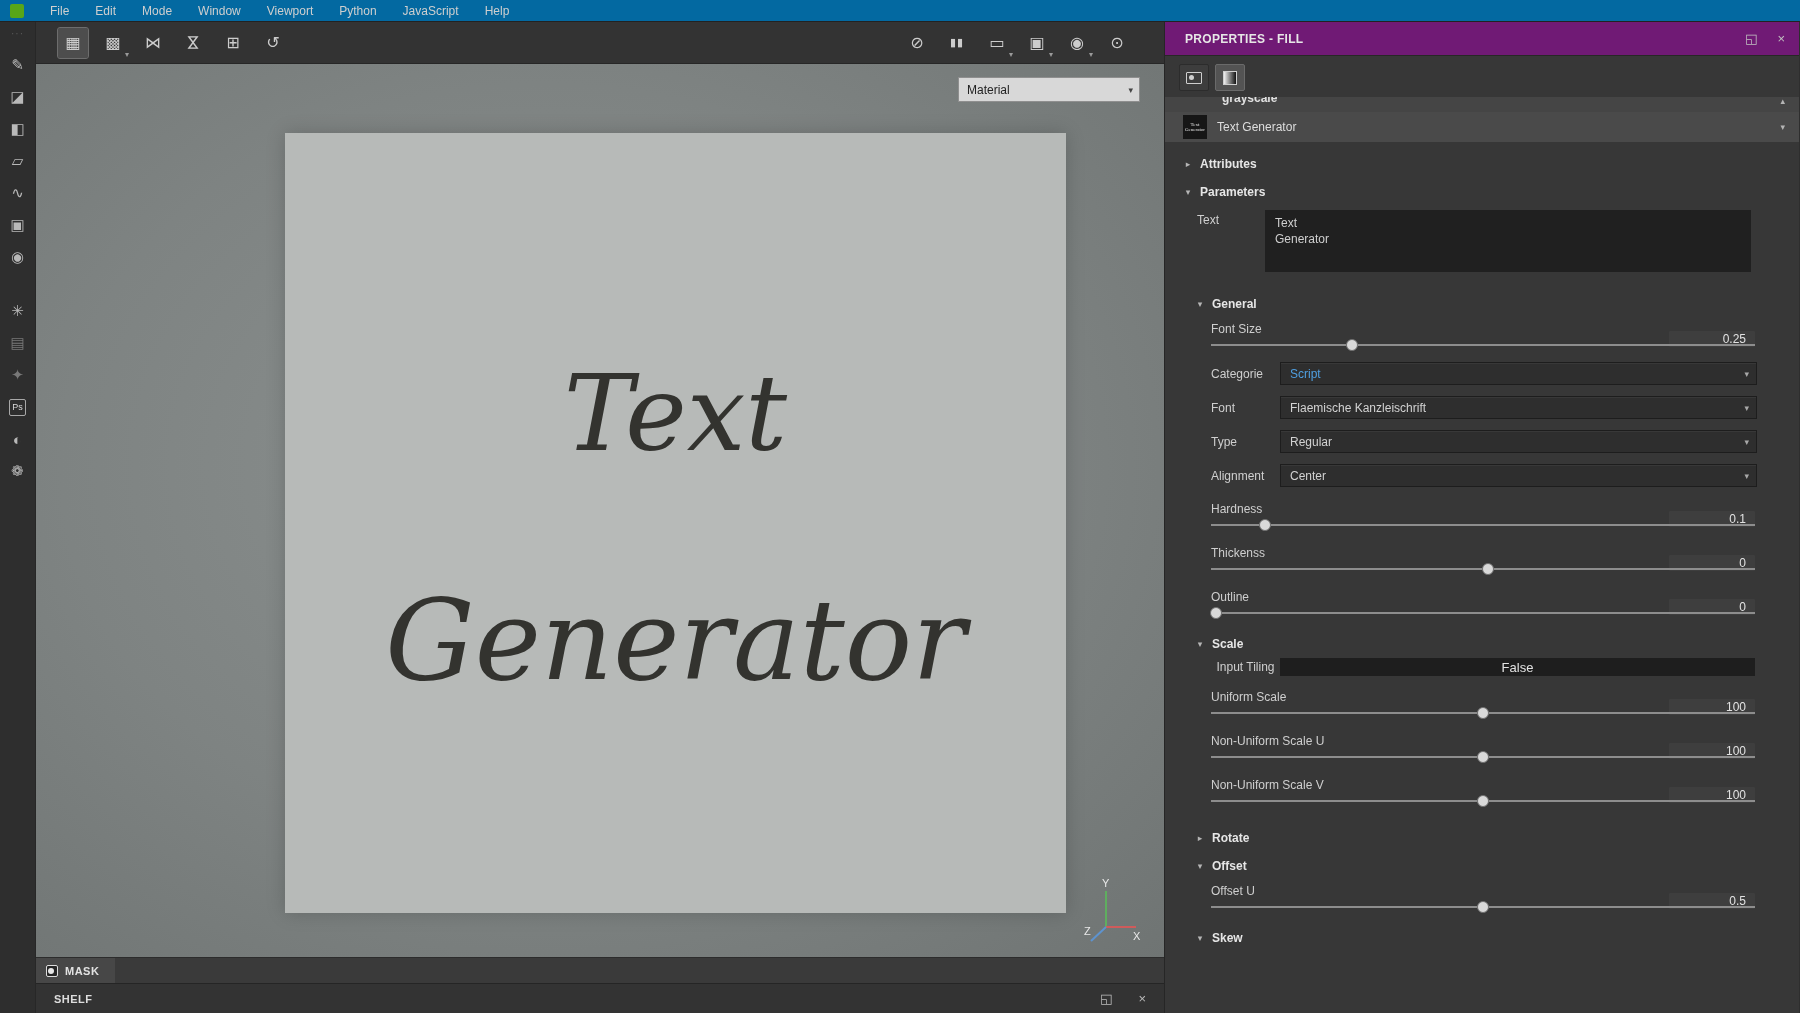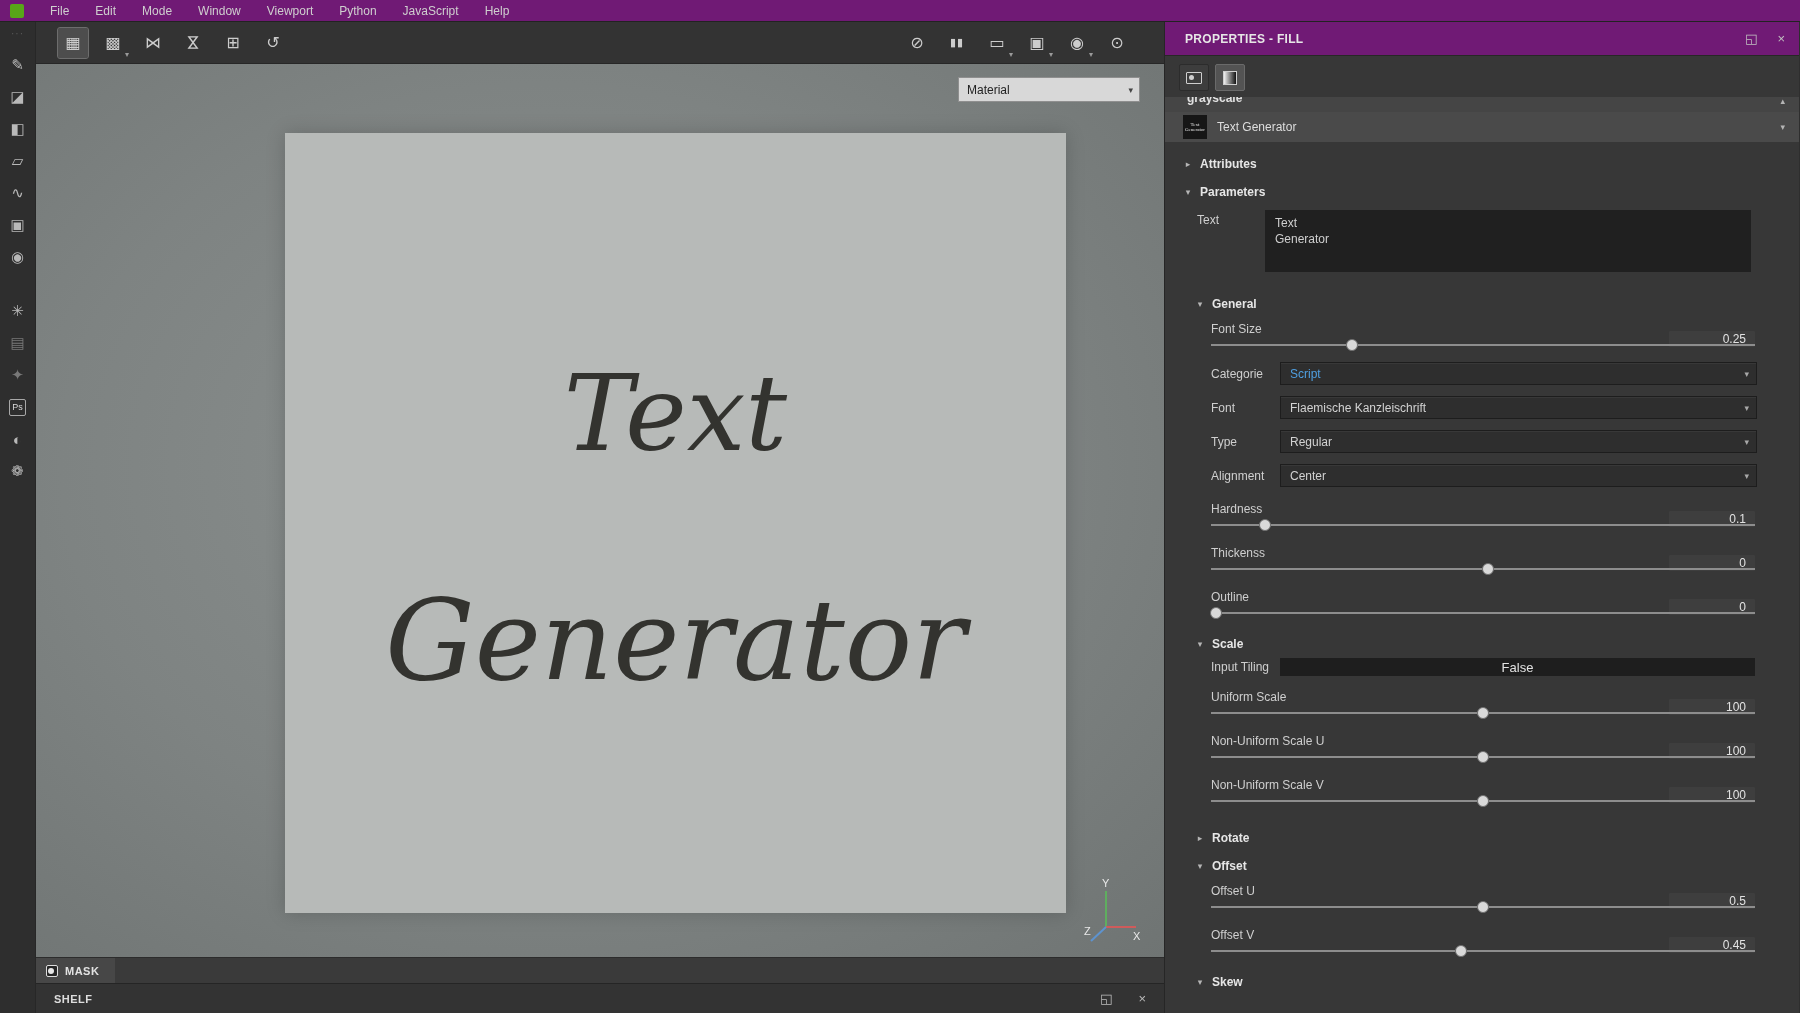--- a/index.html
+++ b/index.html
@@ -1,20 +1,20 @@
 <!DOCTYPE html>
 <html><head>
 <meta charset="utf-8">
 <style>
   * { margin:0; padding:0; box-sizing:border-box; }
   html,body { width:1800px; height:1013px; overflow:hidden; background:#2e2e2e;
     font-family:"Liberation Sans","DejaVu Sans",sans-serif; font-size:12px; color:#c9c9c9; }
 
   
-  .menubar { height:22px; background:#701a75; display:flex; align-items:center; gap:26px;
+  .menubar { height:22px; background:#0369a1; display:flex; align-items:center; gap:26px;
     padding-left:10px; border-bottom:1px solid #222; }
   .app-logo { width:14px; height:14px; background:#58a618; border-radius:2px; display:inline-block; }
   .menu-item { color:#cfcfcf; font-size:12px; cursor:default; }
 
   
   .main-row { display:flex; height:991px; }
 
   
   .tool-rail { width:36px; background:#2e2e2e; border-right:1px solid #272727;
     display:flex; flex-direction:column; align-items:center; padding-top:6px; }
@@ -77,21 +77,21 @@
   .hdr-icon { color:#c0c0c0; font-size:13px; margin-left:20px; cursor:pointer; }
 
   .mode-row { display:flex; gap:6px; padding:8px 0 6px 14px; }
   .mode-btn { width:30px; height:27px; background:#3d3d3d; border:1px solid #2c2c2c; border-radius:2px;
     display:flex; align-items:center; justify-content:center; cursor:pointer; }
   .mode-btn.selected { background:#535353; border-color:#6a6a6a; }
   .mat-mode-glyph { width:16px; height:12px; border:1px solid #cfcfcf; border-radius:1px; position:relative; }
   .mat-mode-glyph::after { content:""; position:absolute; left:2px; top:2px; width:5px; height:5px; border-radius:50%; background:#cfcfcf; }
   .gs-mode-glyph { width:14px; height:14px; border:1px solid #cfcfcf; background:linear-gradient(90deg,#f2f2f2,#111); }
 
-  .res-clip { height:15px; overflow:hidden; background:#454545; display:flex; justify-content:space-between; padding:0 14px 0 22px;gap:48px; }
+  .res-clip { height:15px; overflow:hidden; background:#454545; display:flex; justify-content:space-between; padding:0 14px 0 57px;gap:48px; }
   .res-clip .clip-text { font-weight:bold; color:#e0e0e0; transform:translateY(-6px); }
   .res-clip .clip-chev { color:#b5b5b5; font-size:9px; transform:translateY(-1px); }
   .res-row { height:30px; background:#4a4a4a; display:flex; align-items:center; gap:10px; padding:0 14px 0 18px; cursor:pointer; }
   .res-thumb { width:24px; height:24px; background:#161616; display:flex; flex-direction:column; align-items:center;
     justify-content:center; line-height:1.1; }
   .res-thumb span { font-size:5px; color:#e8e8e8; font-family:"Liberation Serif",serif; }
   .res-name { color:#dedede; }
   .res-chev { margin-left:auto; color:#b5b5b5; font-size:9px; }
 
   .sec-hdr { display:flex; align-items:center; gap:7px; padding:7px 0 7px 18px; cursor:pointer; }
@@ -114,21 +114,21 @@
 
   .drow { display:flex; align-items:center; margin:0 42px 11px 46px; }
   .dlabel { width:69px; color:#cfcfcf; flex:none; }
   .dropdown { flex:1; height:23px; background:#2e2e2e; border:1px solid #1d1d1d;
     box-shadow:inset 0 1px 0 rgba(255,255,255,0.05); display:flex; align-items:center;
     justify-content:space-between; padding:0 7px 0 9px; cursor:pointer; }
   .dd-text { color:#d2d2d2; }
   .dd-text.blue { color:#4f9fe0; }
   .dd-chev { color:#a8a8a8; font-size:9px; }
 
-  .btnrow { display:flex; align-items:center; margin:0 44px 10px 46px; }
+  .btnrow { display:flex; align-items:center; margin:0 44px 10px 46px;text-align:center; }
   .btnrow .blabel { width:69px; color:#cfcfcf; flex:none; }
   .toggle-btn { flex:1; height:18px; background:#1e1e1e; color:#e2e2e2; display:flex;
     align-items:center; justify-content:center; font-size:13px; cursor:pointer; }
 </style>
 </head>
 <body>
 
 <div class="menubar">
   <span class="app-logo"></span>
   <span class="menu-item">File</span>
@@ -418,30 +418,20 @@
       <div class="srow-top">
         <span class="plabel">Offset U</span>
         <span class="pval">0.5</span>
       </div>
       <div class="slider">
         <div class="track"></div>
         <div class="handle" style="left: 50%;"></div>
       </div>
     </div>
 
-    <div class="srow">
-      <div class="srow-top">
-        <span class="plabel">Offset V</span>
-        <span class="pval">0.45</span>
-      </div>
-      <div class="slider">
-        <div class="track"></div>
-        <div class="handle" style="left: 46%;"></div>
-      </div>
-    </div>
 
     <div class="sec-hdr lvl2">
       <span class="sec-chev">▾</span>
       <span class="sec-title">Skew</span>
     </div>
 
   </div>
 </div>
 
 </body></html>

